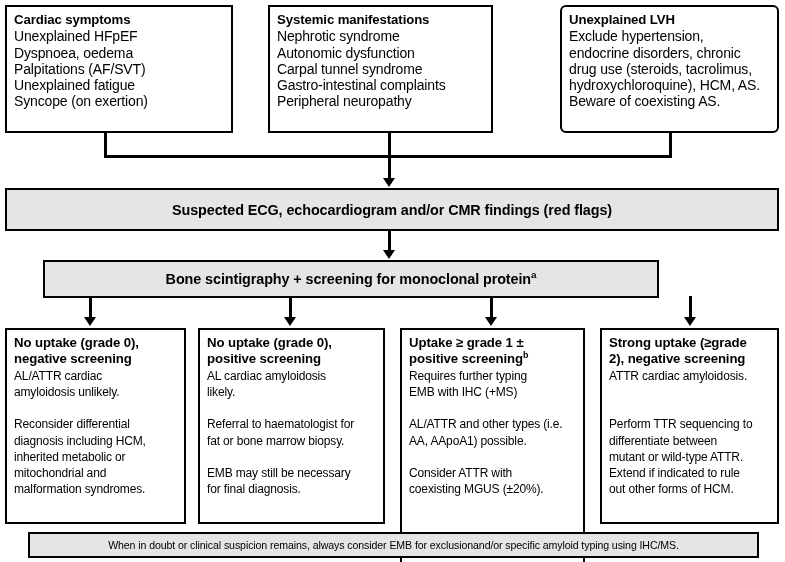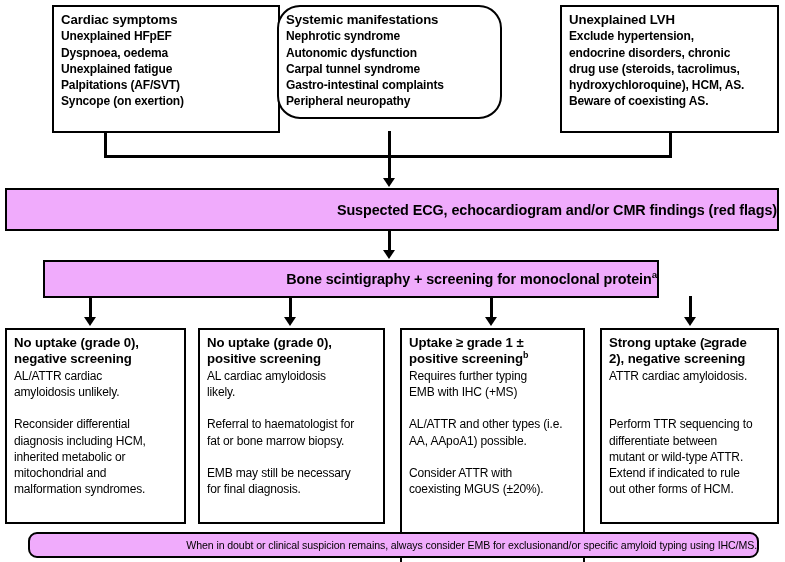--- a/index.html
+++ b/index.html
@@ -28,45 +28,44 @@
     padding: 5px 7px 4px 7px;
   }
   .btitle {
     font-weight: bold;
     font-size: 13.2px;
     line-height: 16.4px;
     letter-spacing: -0.1px;
     margin: 0 0 0 0;
   }
   .bline {
-    font-size: 12px;
+    font-size: 14px;
     line-height: 16.2px;
     letter-spacing: -0.15px;
     margin: 0;
     white-space: pre-wrap;
-    font-weight: bold;
   }
   .bpara {
     font-size: 12px;
     line-height: 16.2px;
     letter-spacing: -0.15px;
     margin: 0;
     white-space: pre-wrap;
   }
   .spacer {
     height: 16.2px;
   }
   .banner {
     position: absolute;
     box-sizing: border-box;
     border: 2.5px solid #000000;
-    background: #f0abfc;
+    background: #e5e5e5;
     display: flex;
     align-items: center;
-    justify-content: flex-end;
+    justify-content: center;
   }
   .banner-text {
     font-weight: bold;
     font-size: 14.4px;
     letter-spacing: -0.1px;
     text-align: center;
   }
   .footer-text {
     font-size: 10.6px;
     letter-spacing: -0.1px;
@@ -95,43 +94,43 @@
     border-left: 6.2px solid transparent;
     border-right: 6.2px solid transparent;
     border-top: 9px solid #000000;
   }
 </style>
 </head>
 <body>
 
 <div id="canvas">
 
-  <div class="box" style="left:5px; top:5px; width:228px; height:128px;margin-left:47px;">
+  <div class="box" style="left:5px; top:5px; width:228px; height:128px;">
     <div class="box-inner">
       <div class="btitle">Cardiac symptoms</div>
       <div class="bline">Unexplained HFpEF</div>
       <div class="bline">Dyspnoea, oedema</div>
+      <div class="bline">Palpitations (AF/SVT)</div>
       <div class="bline">Unexplained fatigue</div>
-      <div class="bline">Palpitations (AF/SVT)</div>
       <div class="bline">Syncope (on exertion)</div>
     </div>
   </div>
 
-  <div class="box" style="left:277px; top:5px; width:225px; height:114px;border-radius:23px;">
+  <div class="box" style="left:268px; top:5px; width:225px; height:128px;">
     <div class="box-inner">
       <div class="btitle">Systemic manifestations</div>
       <div class="bline">Nephrotic syndrome</div>
       <div class="bline">Autonomic dysfunction</div>
       <div class="bline">Carpal tunnel syndrome</div>
       <div class="bline">Gastro-intestinal complaints</div>
       <div class="bline">Peripheral neuropathy</div>
     </div>
   </div>
 
-  <div class="box" style="left:560px; top:5px; width:219px; height:128px;">
+  <div class="box" style="left:560px; top:5px; width:219px; height:128px;border-radius:6px;">
     <div class="box-inner">
       <div class="btitle">Unexplained LVH</div>
       <div class="bline">Exclude hypertension,</div>
       <div class="bline">endocrine disorders, chronic</div>
       <div class="bline">drug use (steroids, tacrolimus,</div>
       <div class="bline">hydroxychloroquine), HCM, AS.</div>
       <div class="bline">Beware of coexisting AS.</div>
     </div>
   </div>
 
@@ -220,17 +219,17 @@
       <div class="spacer"></div>
       <div class="spacer"></div>
       <div class="bpara">Perform TTR sequencing to
 differentiate between
 mutant or wild-type ATTR.
 Extend if indicated to rule
 out other forms of HCM.</div>
     </div>
   </div>
 
-  <div class="banner" style="left:28px; top:532px; width:731px; height:26px;border-radius:9px;">
+  <div class="banner" style="left:28px; top:532px; width:731px; height:26px;">
     <div class="footer-text">When in doubt or clinical suspicion remains, always consider EMB for exclusionand/or specific amyloid typing using IHC/MS.</div>
   </div>
 
 </div>
 
 </body></html>

